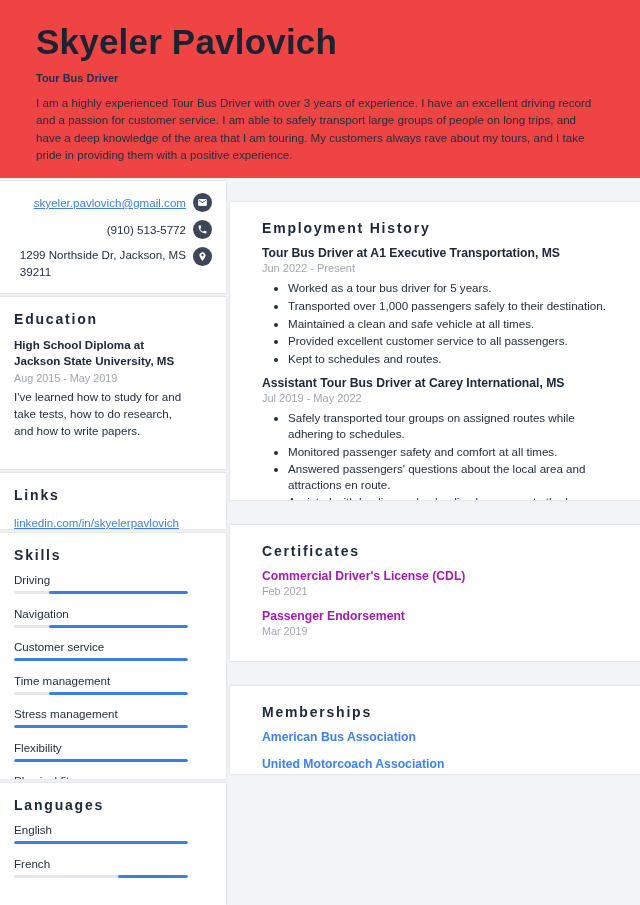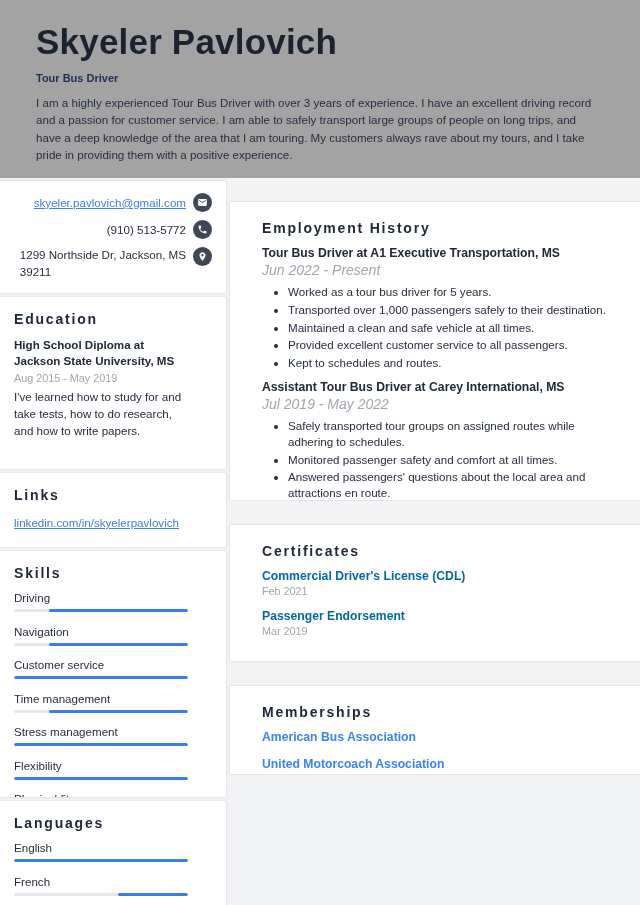--- a/index.html
+++ b/index.html
@@ -4,34 +4,34 @@
 <style>
   html,body{margin:0;padding:0;background:#ffffff;}
   .page{
     width:640px;height:905px;box-sizing:border-box;
     background:#f3f4f6;
     font-family:"Liberation Sans", "DejaVu Sans", sans-serif;
     display:flex;flex-direction:column;overflow:hidden;
     color:#252e3e;
   }
   
-  .header{background:#a3a3a3;height:178px;box-sizing:border-box;padding:24px 36px 0 36px;flex:none;}
+  .header{background:#ef4444;height:178px;box-sizing:border-box;padding:24px 36px 0 36px;flex:none;}
   .name{margin:0;font-size:35px;font-weight:700;color:#1b2230;letter-spacing:.2px;line-height:1.05;}
   .role{margin-top:11px;font-size:11px;font-weight:700;color:#1d3154;}
   .summary{margin-top:10px;font-size:11.6px;line-height:1.5;color:#252e3e;}
   
   .content{flex:1;display:flex;gap:4px;padding-top:3px;box-sizing:border-box;min-height:0;}
   .sidebar{width:226px;flex:none;display:flex;flex-direction:column;gap:4px;min-height:0;}
   .main{flex:1;display:flex;flex-direction:column;gap:4px;min-height:0;}
   .card{background:#fff;box-shadow:0 0 2px rgba(25,35,55,.18);box-sizing:border-box;overflow:hidden;flex:none;}
   
   .side-card{padding:14px 38px 10px 14px;}
   .contact-card{padding:12px 14px 8px 14px;height:112px;}
   .edu-card{height:172px;}
-  .links-card{height:74px;}
+  .links-card{height:56px;}
   .skills-card{height:246px;}
   .lang-card{flex:1;}
   h2{margin:0 0 10px 0;font-size:14px;font-weight:700;color:#20293a;letter-spacing:1.8px;}
   .contact-row{display:flex;justify-content:flex-end;align-items:center;gap:7px;margin-bottom:8px;font-size:11.6px;}
   .contact-row.addr{align-items:flex-start;}
   .icon-circle{width:19px;height:19px;flex:none;display:block;}
   a.link{color:var(--link,#3e7fe1);text-decoration:underline;}
   .addr-text{line-height:1.45;color:#252e3e;}
   .edu-degree{font-size:11.6px;font-weight:700;color:#20293a;line-height:1.4;}
   .dates{font-size:10.8px;color:#a1a6ae;margin:3px 0 5px 0;}
@@ -42,24 +42,24 @@
   .bar-track{height:3px;background:#e5e7ea;border-radius:2px;display:flex;justify-content:flex-end;overflow:hidden;}
   .bar-fill{height:100%;background:var(--accent,#3c7ee8);border-radius:2px;}
   
   .main-card{padding:18px 22px 6px 32px;margin-top:21px;}
   .employment-card{height:298px;}
   .cert-card{height:136px;}
   .member-card{height:88px;}
   .filler{flex:1;background:transparent;}
   .job{margin-bottom:6px;}
   .job-title{font-size:12.2px;font-weight:700;color:#20293a;}
-  .job-dates{font-size:14px;color:#a1a6ae;margin:2px 0 6px 0;font-style:italic;}
+  .job-dates{font-size:11px;color:#a1a6ae;margin:2px 0 6px 0;}
   ul.bullets{margin:0 0 10px 0;padding-left:26px;}
   ul.bullets li{font-size:11.6px;line-height:1.32;color:#252e3e;margin-bottom:2.5px;}
-  .cert-name{font-size:12.2px;font-weight:700;color:#0369a1;}
+  .cert-name{font-size:12.2px;font-weight:700;color:#a21caf;}
   .cert-date{font-size:10.8px;color:#a1a6ae;margin:2px 0 12px 0;}
   .member-item{font-size:12.2px;font-weight:700;color:#3b82f6;margin-bottom:13px;}
 </style>
 </head>
 <body>
 
 <div class="page">
 
   <div class="header">
     <h1 class="name">Skyeler Pavlovich</h1>

